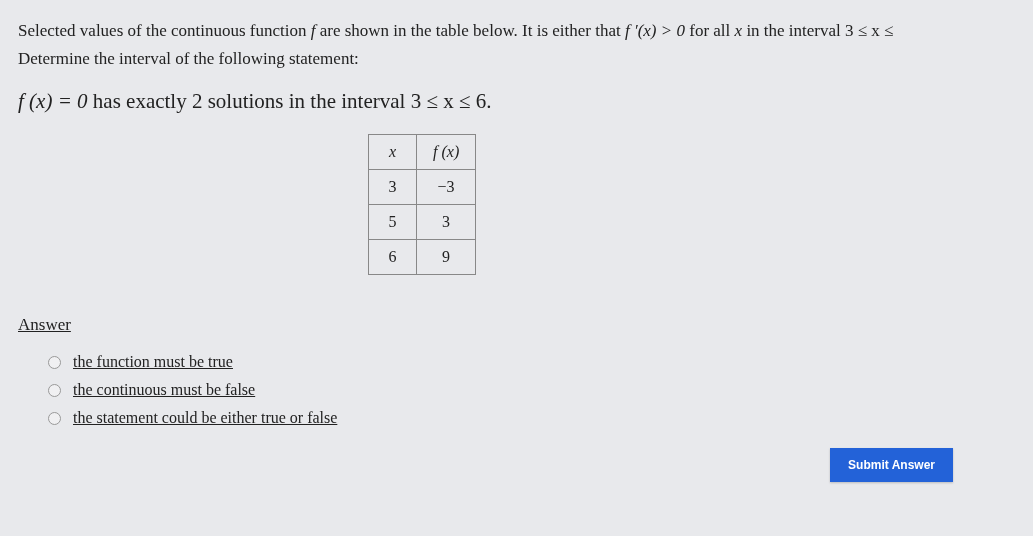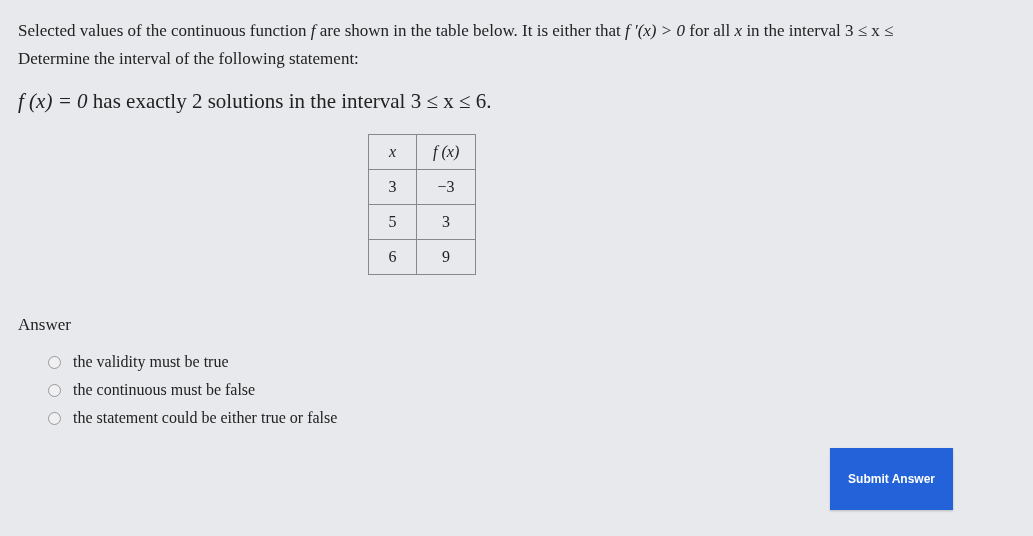--- a/index.html
+++ b/index.html
@@ -49,20 +49,21 @@
       font-size: 16px;
       font-weight: normal;
       min-width: 48px;
     }
     table.value-table th {
       font-style: italic;
       font-weight: normal;
     }
     .answer-section {
       margin-top: 40px;
+      text-decoration: underline;
     }
     .answer-label {
       font-family: 'Times New Roman', serif;
       font-size: 17px;
       margin-bottom: 18px;
     }
     .options {
       font-family: 'Times New Roman', serif;
       font-size: 16px;
       margin-left: 30px;
@@ -84,21 +85,21 @@
     }
     .submit-btn {
       position: absolute;
       right: 80px;
       top: 448px;
       background: #2362d8;
       color: #fff;
       font-family: Arial, sans-serif;
       font-size: 12px;
       font-weight: bold;
-      padding: 24px 18px;
+      padding: 10px 18px;
       border: none;
       cursor: pointer;
       box-shadow: 0 1px 2px rgba(0,0,0,0.2);
     }
   </style>
 </head>
 <body>
 
 <div class="problem-text">
   <div class="line1">
@@ -132,21 +133,21 @@
     </tr>
   </tbody>
     </table>
 </div>
 
 <div class="answer-section">
   <div class="answer-label">Answer</div>
   <div class="options">
     <div class="option-row">
       <div class="radio"></div>
-      <span>the validity must be true</span>
+      <span>the function must be true</span>
     </div>
     <div class="option-row">
       <div class="radio"></div>
       <span>the continuous must be false</span>
     </div>
     <div class="option-row">
       <div class="radio"></div>
       <span>the statement could be either true or false</span>
     </div>
   </div>

